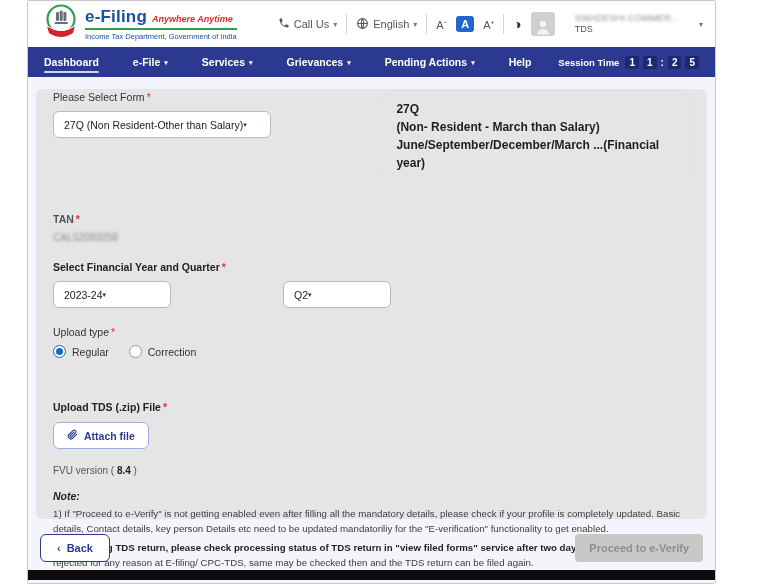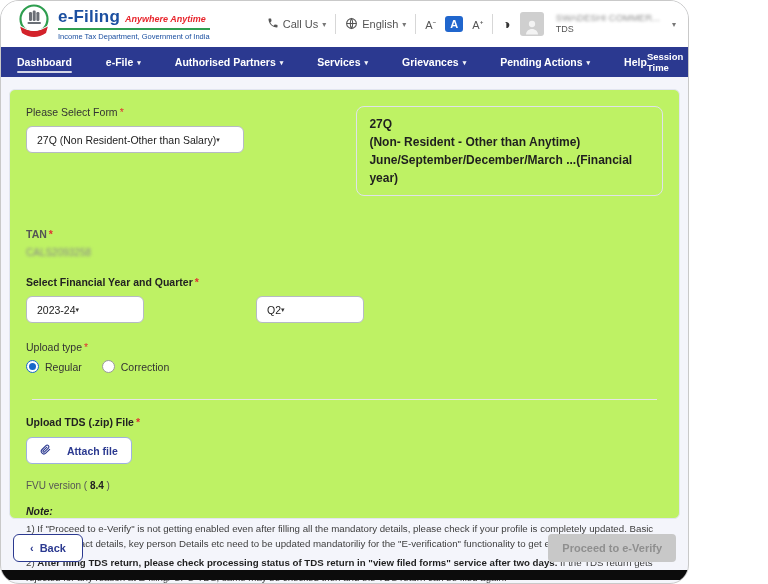--- a/index.html
+++ b/index.html
@@ -1,39 +1,39 @@
 <!DOCTYPE html>
 <html><head>
 <meta charset="utf-8">
 <style>
   * { margin:0; padding:0; box-sizing:border-box; }
   body { font-family:"Liberation Sans", sans-serif; background:#fff; }
   .window { position:relative; width:689px; height:584px; background:#f4f5fb;
-            border:1px solid #c9c9c9; border-radius:19px; overflow:hidden; }
+            border:1px solid #c9c9c9; border-radius:2px; overflow:hidden;margin-left:27px; }
 
   
   .header { height:46px; background:#fff; display:flex; align-items:center;
             justify-content:space-between; padding:0 12px 0 16px; }
   .brand { display:flex; align-items:center; gap:7px; }
   .brand-text { display:flex; flex-direction:column; }
   .brand-title-row { display:flex; align-items:baseline; gap:5px;
                      border-bottom:2px solid #2e9e4f; padding-bottom:1px; }
   .brand-title { color:#1b4fa0; font-weight:bold; font-size:17px; letter-spacing:.2px; }
   .brand-tagline { color:#e8262d; font-style:italic; font-weight:bold; font-size:9px; }
   .brand-subtitle { color:#1b4fa0; font-size:7.5px; margin-top:2px; }
 
   .header-right { display:flex; align-items:center; gap:9px; color:#555; font-size:11px; }
   .hdr-item { display:flex; align-items:center; gap:4px; cursor:pointer; white-space:nowrap; }
   .vdiv { width:1px; height:20px; background:#d7d7d7; }
   .caret-sm { font-size:8px; color:#777; }
   .font-btn { font-size:11px; color:#555; cursor:pointer; }
   .font-btn.active { background:#2066cd; color:#fff; border-radius:3px;
                      padding:2px 5px; font-weight:bold; }
   .contrast { font-size:14px; color:#333; cursor:pointer; }
-  .user { display:flex; align-items:center; gap:12px; cursor:pointer; }
+  .user { display:flex; align-items:center; gap:20px; cursor:pointer; }
   .avatar { width:24px; height:24px; background:#cfcfcf; border-radius:3px;
             display:flex; align-items:flex-end; justify-content:center; overflow:hidden; }
   .user-text { display:flex; flex-direction:column; line-height:1.25; }
   .user-name { font-size:9.5px; color:#8f8f8f; filter:blur(1.6px); }
   .user-role { font-size:9px; color:#555; }
 
   
   .navbar { height:30px; background:#2b3990; display:flex; align-items:center;
             justify-content:space-between; padding:0 16px; color:#fff; }
   .nav-items { display:flex; align-items:center; gap:34px; height:100%; }
@@ -43,22 +43,22 @@
   .nav-item.active::after { content:""; position:absolute; left:0; right:0; bottom:4px;
                             height:2px; background:#d4d6e5; border-radius:2px; }
   .session { display:flex; align-items:center; gap:4px; }
   .session-label { font-size:9.5px; font-weight:bold; margin-right:2px; }
   .digit-box { background:#1c2873; border-radius:2px; padding:1px 4px;
                font-size:10px; font-weight:bold; }
   .digit-colon { font-size:10px; font-weight:bold; }
 
   
   .panel { position:absolute; left:8px; right:8px; top:88px; height:430px;
-           background:#bef264; border:1px solid #e2e5f0; border-radius:6px;
-           padding:16px 16px; }
+           background:#e5e5e5; border:1px solid #e2e5f0; border-radius:6px;
+           padding:1px 16px; }
   .row1 { display:flex; align-items:flex-start; }
   .row1-left { width:358px; }
   .field-label { font-size:10.5px; color:#333; }
   .field-label.bold { font-weight:bold; color:#222; }
   .req { color:#e03131; margin-left:2px; }
   .select { border:1px solid #b6bac4; border-radius:6px; height:27px; background:#fff;
             display:flex; align-items:center; justify-content:flex-start;
             padding:0 10px; font-size:10.5px; color:#222; cursor:pointer; margin-top:8px; }
   .select .caret { font-size:7px; color:#333; }
   .sel-form { width:218px; }
@@ -80,21 +80,21 @@
   .radio-circle { width:13px; height:13px; border-radius:50%; border:1.5px solid #9a9a9a;
                   display:flex; align-items:center; justify-content:center; background:#fff; }
   .radio-opt.checked .radio-circle { border-color:#1868c9; }
   .radio-opt.checked .radio-circle::after { content:""; width:7px; height:7px;
                   border-radius:50%; background:#1868c9; }
   .radio-label { font-size:10.5px; color:#333; }
 
   .divider { margin:26px 6px 0 6px; border-top:1px solid #e6e6e6; }
 
   .upload-label { margin-top:16px; }
-  .attach-btn { margin-top:9px; display:inline-flex; align-items:center; gap:16px;
+  .attach-btn { margin-top:9px; display:inline-flex; align-items:center; gap:6px;
                 border:1px solid #9fb0e0; border-radius:6px; background:#fff;
                 color:#2b3990; font-weight:bold; font-size:10.5px; padding:6px 13px;
                 cursor:pointer; font-family:"Liberation Sans",sans-serif;justify-content:flex-end; }
   .fvu { margin-top:16px; font-size:10px; color:#555; }
   .fvu b { color:#222; }
 
   .note-head { margin-top:14px; font-weight:bold; color:#222; font-size:10.5px;font-style:italic; }
   .note-line { margin-top:4px; font-size:9.7px; color:#3d3d3d; line-height:1.55; }
   .note-line b { color:#1f1f1f; }
 
@@ -185,24 +185,20 @@
   <div class="navbar">
     <div class="nav-items">
       <div class="nav-item active">
         <span>Dashboard</span>
       </div>
       <div class="nav-item">
         <span>e-File</span>
         <span class="nav-caret">▾</span>
       </div>
       <div class="nav-item">
-        <span>Authorised Partners</span>
-        <span class="nav-caret">▾</span>
-      </div>
-      <div class="nav-item">
         <span>Services</span>
         <span class="nav-caret">▾</span>
       </div>
       <div class="nav-item">
         <span>Grievances</span>
         <span class="nav-caret">▾</span>
       </div>
       <div class="nav-item">
         <span>Pending Actions</span>
         <span class="nav-caret">▾</span>
@@ -225,21 +221,21 @@
     <div class="row1">
       <div class="row1-left">
         <div class="field-label"><span>Please Select Form</span><span class="req">*</span></div>
         <div class="select sel-form">
           <span>27Q (Non Resident-Other than Salary)</span>
           <span class="caret">▾</span>
         </div>
       </div>
       <div class="infobox">
         <div>27Q</div>
-        <div>(Non- Resident - Other than Anytime)</div>
+        <div>(Non- Resident - March than Salary)</div>
         <div>June/September/December/March ...(Financial year)</div>
       </div>
     </div>
 
     <div class="field-label tan-label"><span>TAN</span><span class="req">*</span></div>
     <div class="tan-value">CALS2093258</div>
 
     <div class="field-label bold fy-label"><span>Select Financial Year and Quarter</span><span class="req">*</span></div>
     <div class="fy-row">
       <div class="select sel-year">

